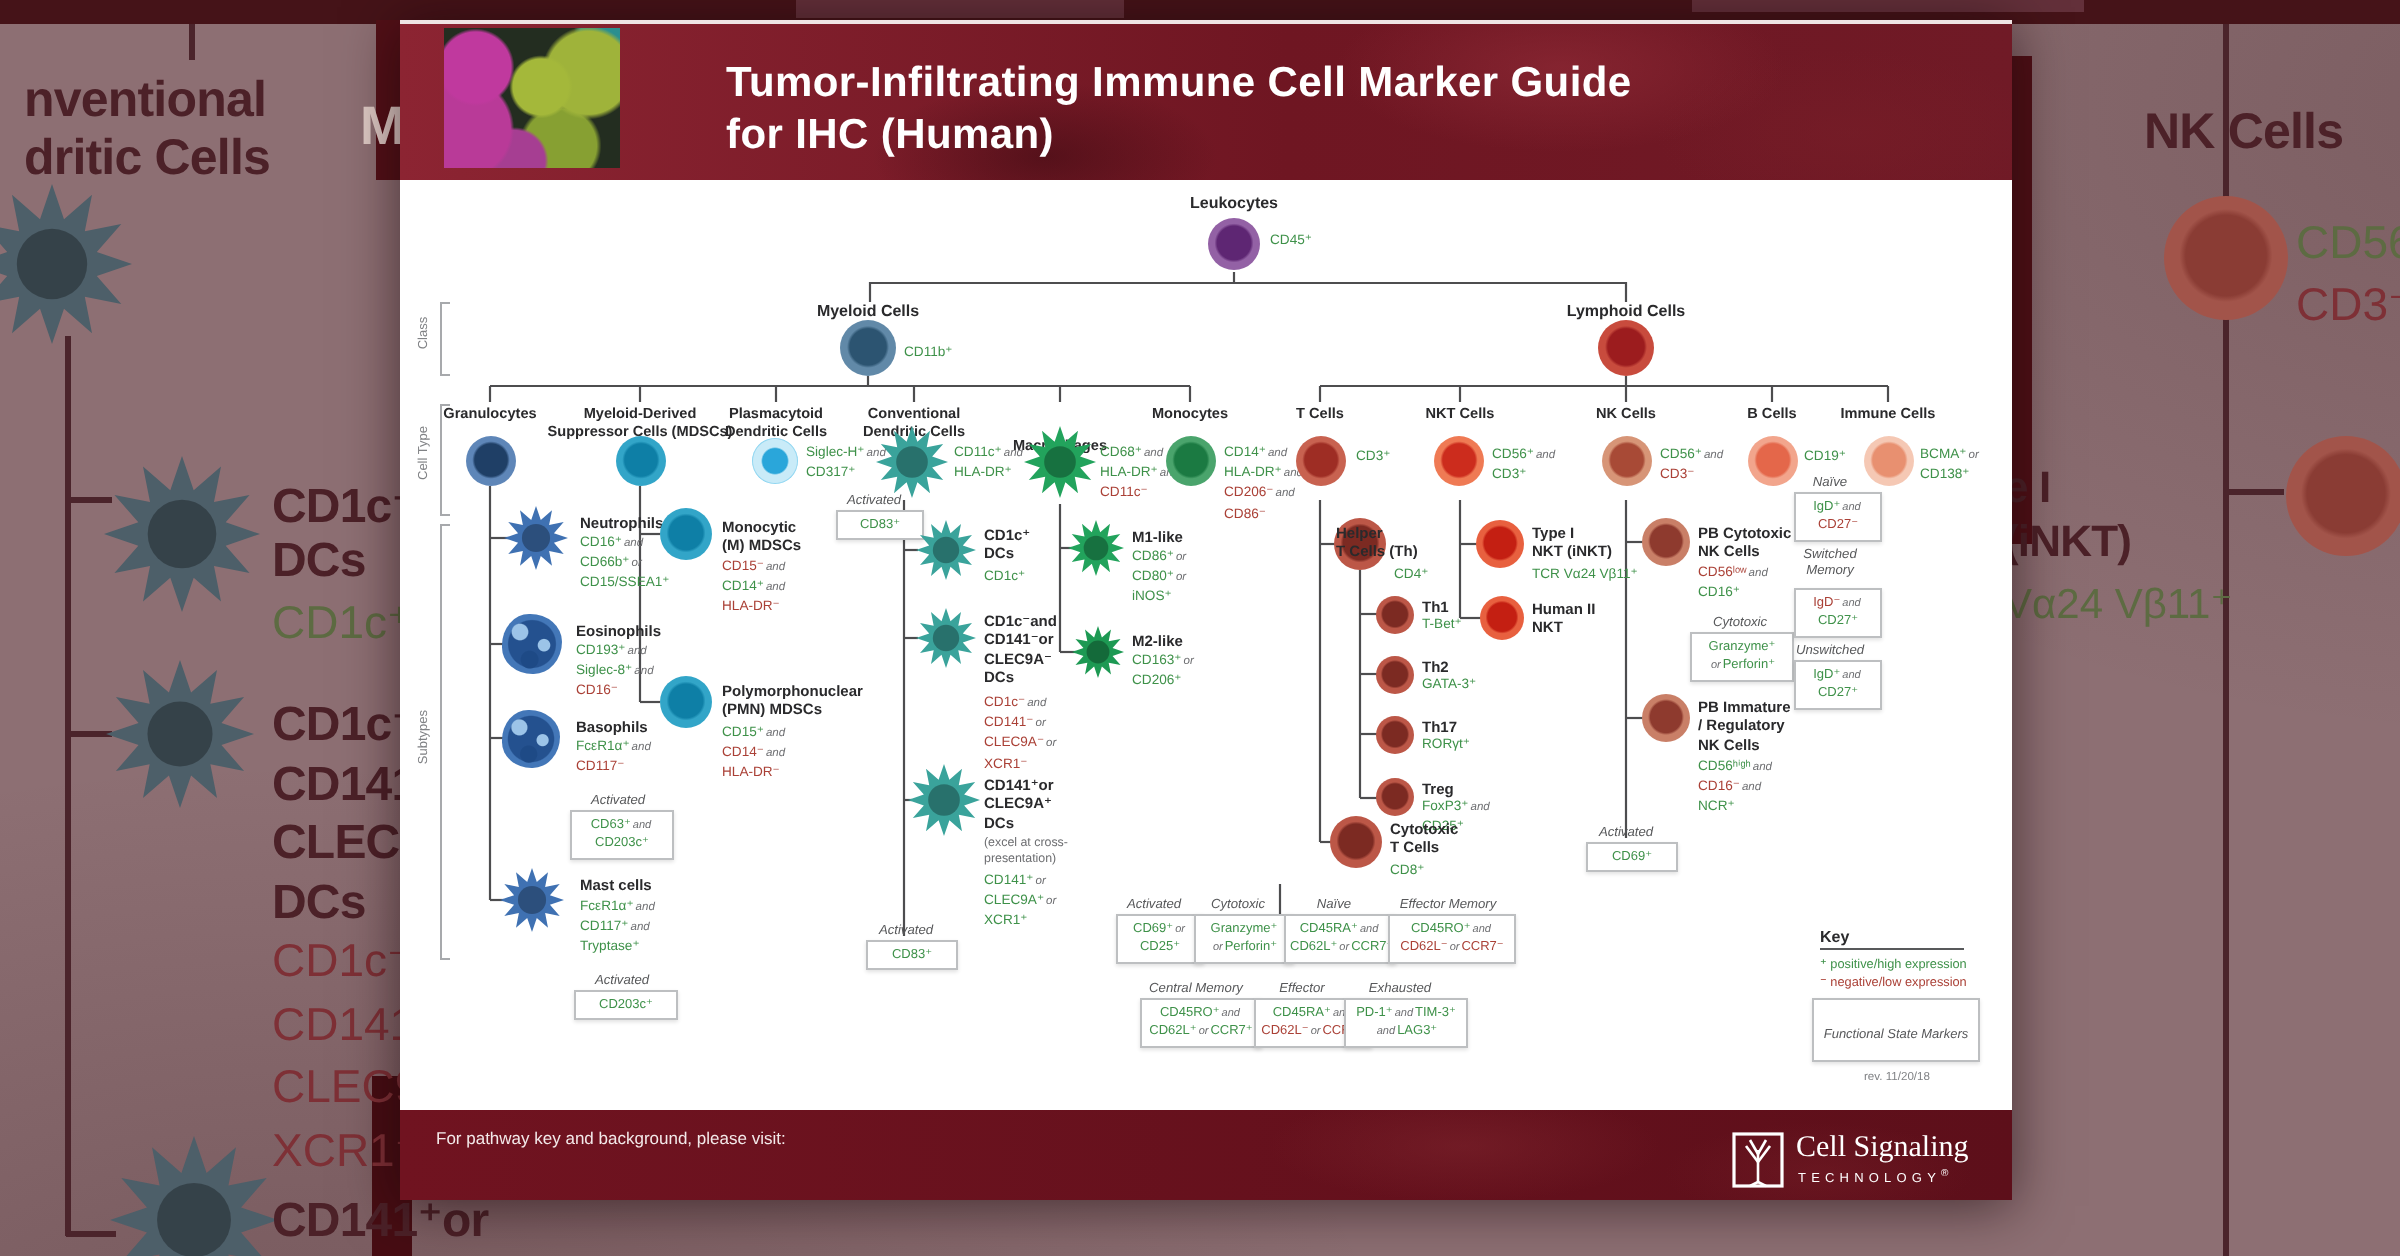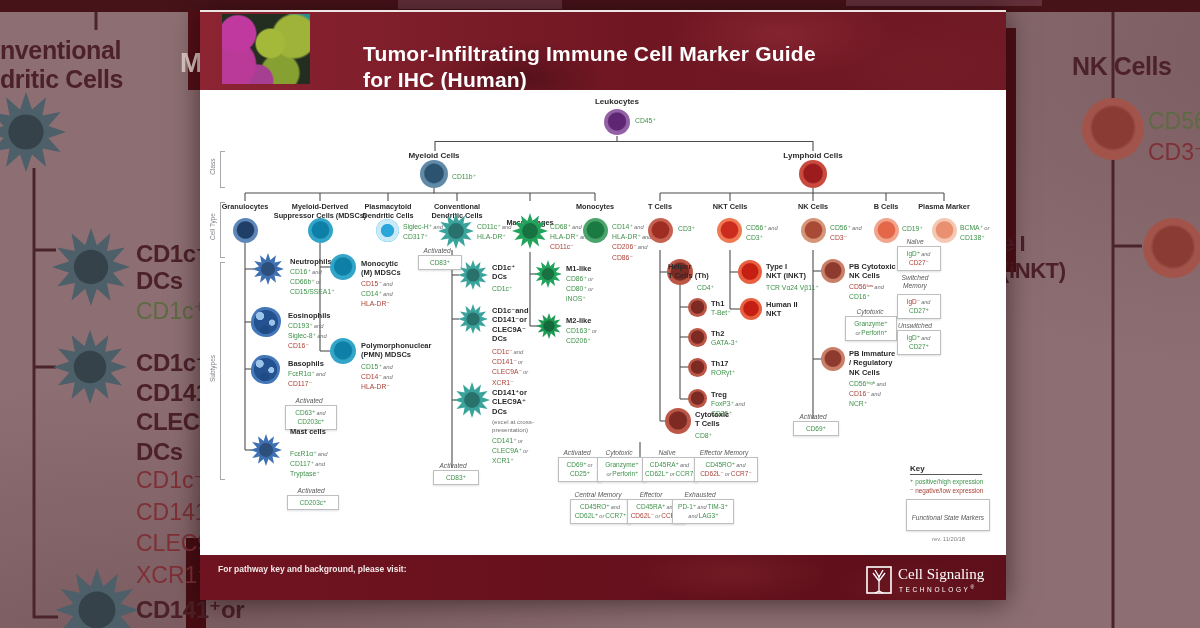--- a/index.html
+++ b/index.html
@@ -42,21 +42,21 @@
       radial-gradient(circle at 55% 42%, #a4b83a 0 22%, transparent 25%),
       radial-gradient(circle at 82% 32%, #9fb33a 0 24%, transparent 27%),
       radial-gradient(circle at 66% 84%, #87a032 0 22%, transparent 25%),
       radial-gradient(circle at 94% 6%, #2a8f8f 0 14%, transparent 17%),
       #232d20;}
   .p-footer{left:0;top:545px;width:806px;height:45px;
     background:
       radial-gradient(140px 40px at 66% 40%, rgba(130,40,48,.45), transparent 70%),
       radial-gradient(110px 36px at 88% 70%, rgba(120,32,40,.4), transparent 70%),
       linear-gradient(90deg,#701320,#5d0f1a);}
-  .f-small{font-size:8.5px;font-weight:700;color:#f3e9e9;}
+  .f-small{font-size:8.5px;font-weight:400;color:#f3e9e9;}
   .f-url{font-size:15.5px;color:#ffffff;letter-spacing:.2px;}
   .brand-name{font-family:"Liberation Serif","DejaVu Serif",serif;font-size:15px;color:#fff;}
   .brand-sub{font-size:6.5px;color:#fff;letter-spacing:2.6px;}
 
   
   .lb{font-weight:700;font-size:7.5px;color:#2a2a2c;line-height:1.26;white-space:pre-line;}
   .lbc{text-align:center;}
   .hd{font-size:8px;}
   .ct{font-size:7.3px;}
   .mk{font-size:6.8px;line-height:1.5;}
@@ -119,21 +119,21 @@
   <svg class="a bgspiky" style="left:52px;top:228px;width:78px;height:78px">
       <use href="#sp"></use>
     </svg>
   <svg class="a bgspiky" style="left:53px;top:330px;width:74px;height:74px">
       <use href="#sp"></use>
     </svg>
   <svg class="a bgspiky" style="left:55px;top:568px;width:84px;height:84px">
       <use href="#sp"></use>
     </svg>
 
-  <div class="a bgb" style="left:0;top:36px;font-size:25px;line-height:29px">nventional
+  <div class="a bgb" style="left:12px;top:36px;font-size:25px;line-height:29px">nventional
 dritic Cells</div>
   <div class="a bgb" style="left:136px;top:240px;font-size:24px;line-height:27px">CD1c⁺
 DCs</div>
   <div class="a bgm" style="left:136px;top:296px">
       <div class="mline"><span class="seg-p">CD1c⁺</span></div>
     </div>
   <div class="a bgb" style="left:136px;top:348px;font-size:24px;line-height:29.5px">CD1c⁻and
 CD141⁻or
 CLEC9A⁻
 DCs</div>
@@ -148,26 +148,29 @@
 
   <div class="a bgb" style="left:1072px;top:52px;font-size:25px">NK Cells</div>
   <div class="a rc" style="left:1082px;top:98px;width:62px;height:62px;--c1:#8a3c34;--c2:#a2544a"></div>
   <div class="a bgm" style="left:1148px;top:106px;line-height:31px">
       <div class="mline"><span class="seg-p">CD56</span></div>
       <div class="mline"><span class="seg-n">CD3⁻</span></div>
     </div>
   <div class="a rc" style="left:1143px;top:218px;width:60px;height:60px;--c1:#8a3c34;--c2:#a2544a"></div>
   <div class="a bgb" style="left:1002px;top:230px;font-size:22px;line-height:27px">e I
 (iNKT)</div>
+  <div class="a bgm" style="left:1002px;top:288px;font-size:21px">
+      <div class="mline"><span class="seg-p">Vα24 Vβ11⁺</span></div>
+    </div>
 
   <div class="a poster">
 
     <div class="a p-header"></div>
     <div class="a thumb"></div>
-    <div class="a p-title" style="left:163px;top:31px;width:620px">Tumor-Infiltrating Immune Cell Marker Guide
+    <div class="a p-title" style="left:163px;top:19px;width:620px">Tumor-Infiltrating Immune Cell Marker Guide
 for IHC (Human)</div>
 
     <div class="a rot" style="left:-18px;top:153px;width:60px">Class</div>
     <div class="a brk" style="left:20px;top:141px;height:35px"></div>
     <div class="a rot" style="left:-18px;top:213px;width:60px">Cell Type</div>
     <div class="a brk" style="left:20px;top:192px;height:54px"></div>
     <div class="a rot" style="left:-18px;top:355px;width:60px">Subtypes</div>
     <div class="a brk" style="left:20px;top:252px;height:216px"></div>
 
     <svg class="lines" width="806" height="590">
@@ -244,21 +247,21 @@
     <div class="a lb ct lbc" style="left:148px;top:192px;width:80px">Plasmacytoid
 Dendritic Cells</div>
     <div class="a lb ct lbc" style="left:217px;top:192px;width:80px">Conventional
 Dendritic Cells</div>
     <div class="a lb ct lbc" style="left:290px;top:208px;width:80px">Macrophages</div>
     <div class="a lb ct lbc" style="left:355px;top:192px;width:80px">Monocytes</div>
     <div class="a lb ct lbc" style="left:430px;top:192px;width:60px">T Cells</div>
     <div class="a lb ct lbc" style="left:500px;top:192px;width:60px">NKT Cells</div>
     <div class="a lb ct lbc" style="left:583px;top:192px;width:60px">NK Cells</div>
     <div class="a lb ct lbc" style="left:656px;top:192px;width:60px">B Cells</div>
-    <div class="a lb ct lbc" style="left:709px;top:192px;width:70px">Plasma Marker</div>
+    <div class="a lb ct lbc" style="left:709px;top:192px;width:70px">Immune Cells</div>
 
     <div class="a rc" style="left:33px;top:208px;width:25px;height:25px;--c1:#1f3f66;--c2:#5e86b8"></div>
     <div class="a rc" style="left:108px;top:208px;width:25px;height:25px;--c1:#0e7fa6;--c2:#32a5c8"></div>
     <div class="a pdcell" style="left:176px;top:209px;width:23px;height:23px"></div>
     <div class="a mk" style="left:203px;top:212px">
         <div class="mline"><span class="seg-p">Siglec-H⁺</span><span class="seg-c">and</span></div>
         <div class="mline"><span class="seg-p">CD317⁺</span></div>
       </div>
     <svg class="a" style="left:238px;top:203px;width:36px;height:36px;color:#3aa39b">
         <use href="#sp"></use>
@@ -331,21 +334,21 @@
     <div class="a st" style="left:84px;top:387px;width:50px">Activated</div>
     <div class="a bx" style="left:85px;top:395px;width:46px">
         <div class="mk">
           <div class="mline"><span class="seg-p">CD63⁺</span><span class="seg-c">and</span></div>
           <div class="mline"><span class="seg-p">CD203c⁺</span></div>
         </div>
       </div>
     <svg class="a" style="left:50px;top:424px;width:32px;height:32px;color:#3f71b2">
         <use href="#sp"></use>
       </svg>
-    <div class="a lb" style="left:90px;top:417px">Mast cells</div>
+    <div class="a lb" style="left:90px;top:428px">Mast cells</div>
     <div class="a mk" style="left:90px;top:439px">
         <div class="mline"><span class="seg-p">FcεR1α⁺</span><span class="seg-c">and</span></div>
         <div class="mline"><span class="seg-p">CD117⁺</span><span class="seg-c">and</span></div>
         <div class="mline"><span class="seg-p">Tryptase⁺</span></div>
       </div>
     <div class="a st" style="left:86px;top:477px;width:50px">Activated</div>
     <div class="a bx" style="left:87px;top:485px;width:46px">
         <div class="mk">
           <div class="mline"><span class="seg-p">CD203c⁺</span></div>
         </div>

